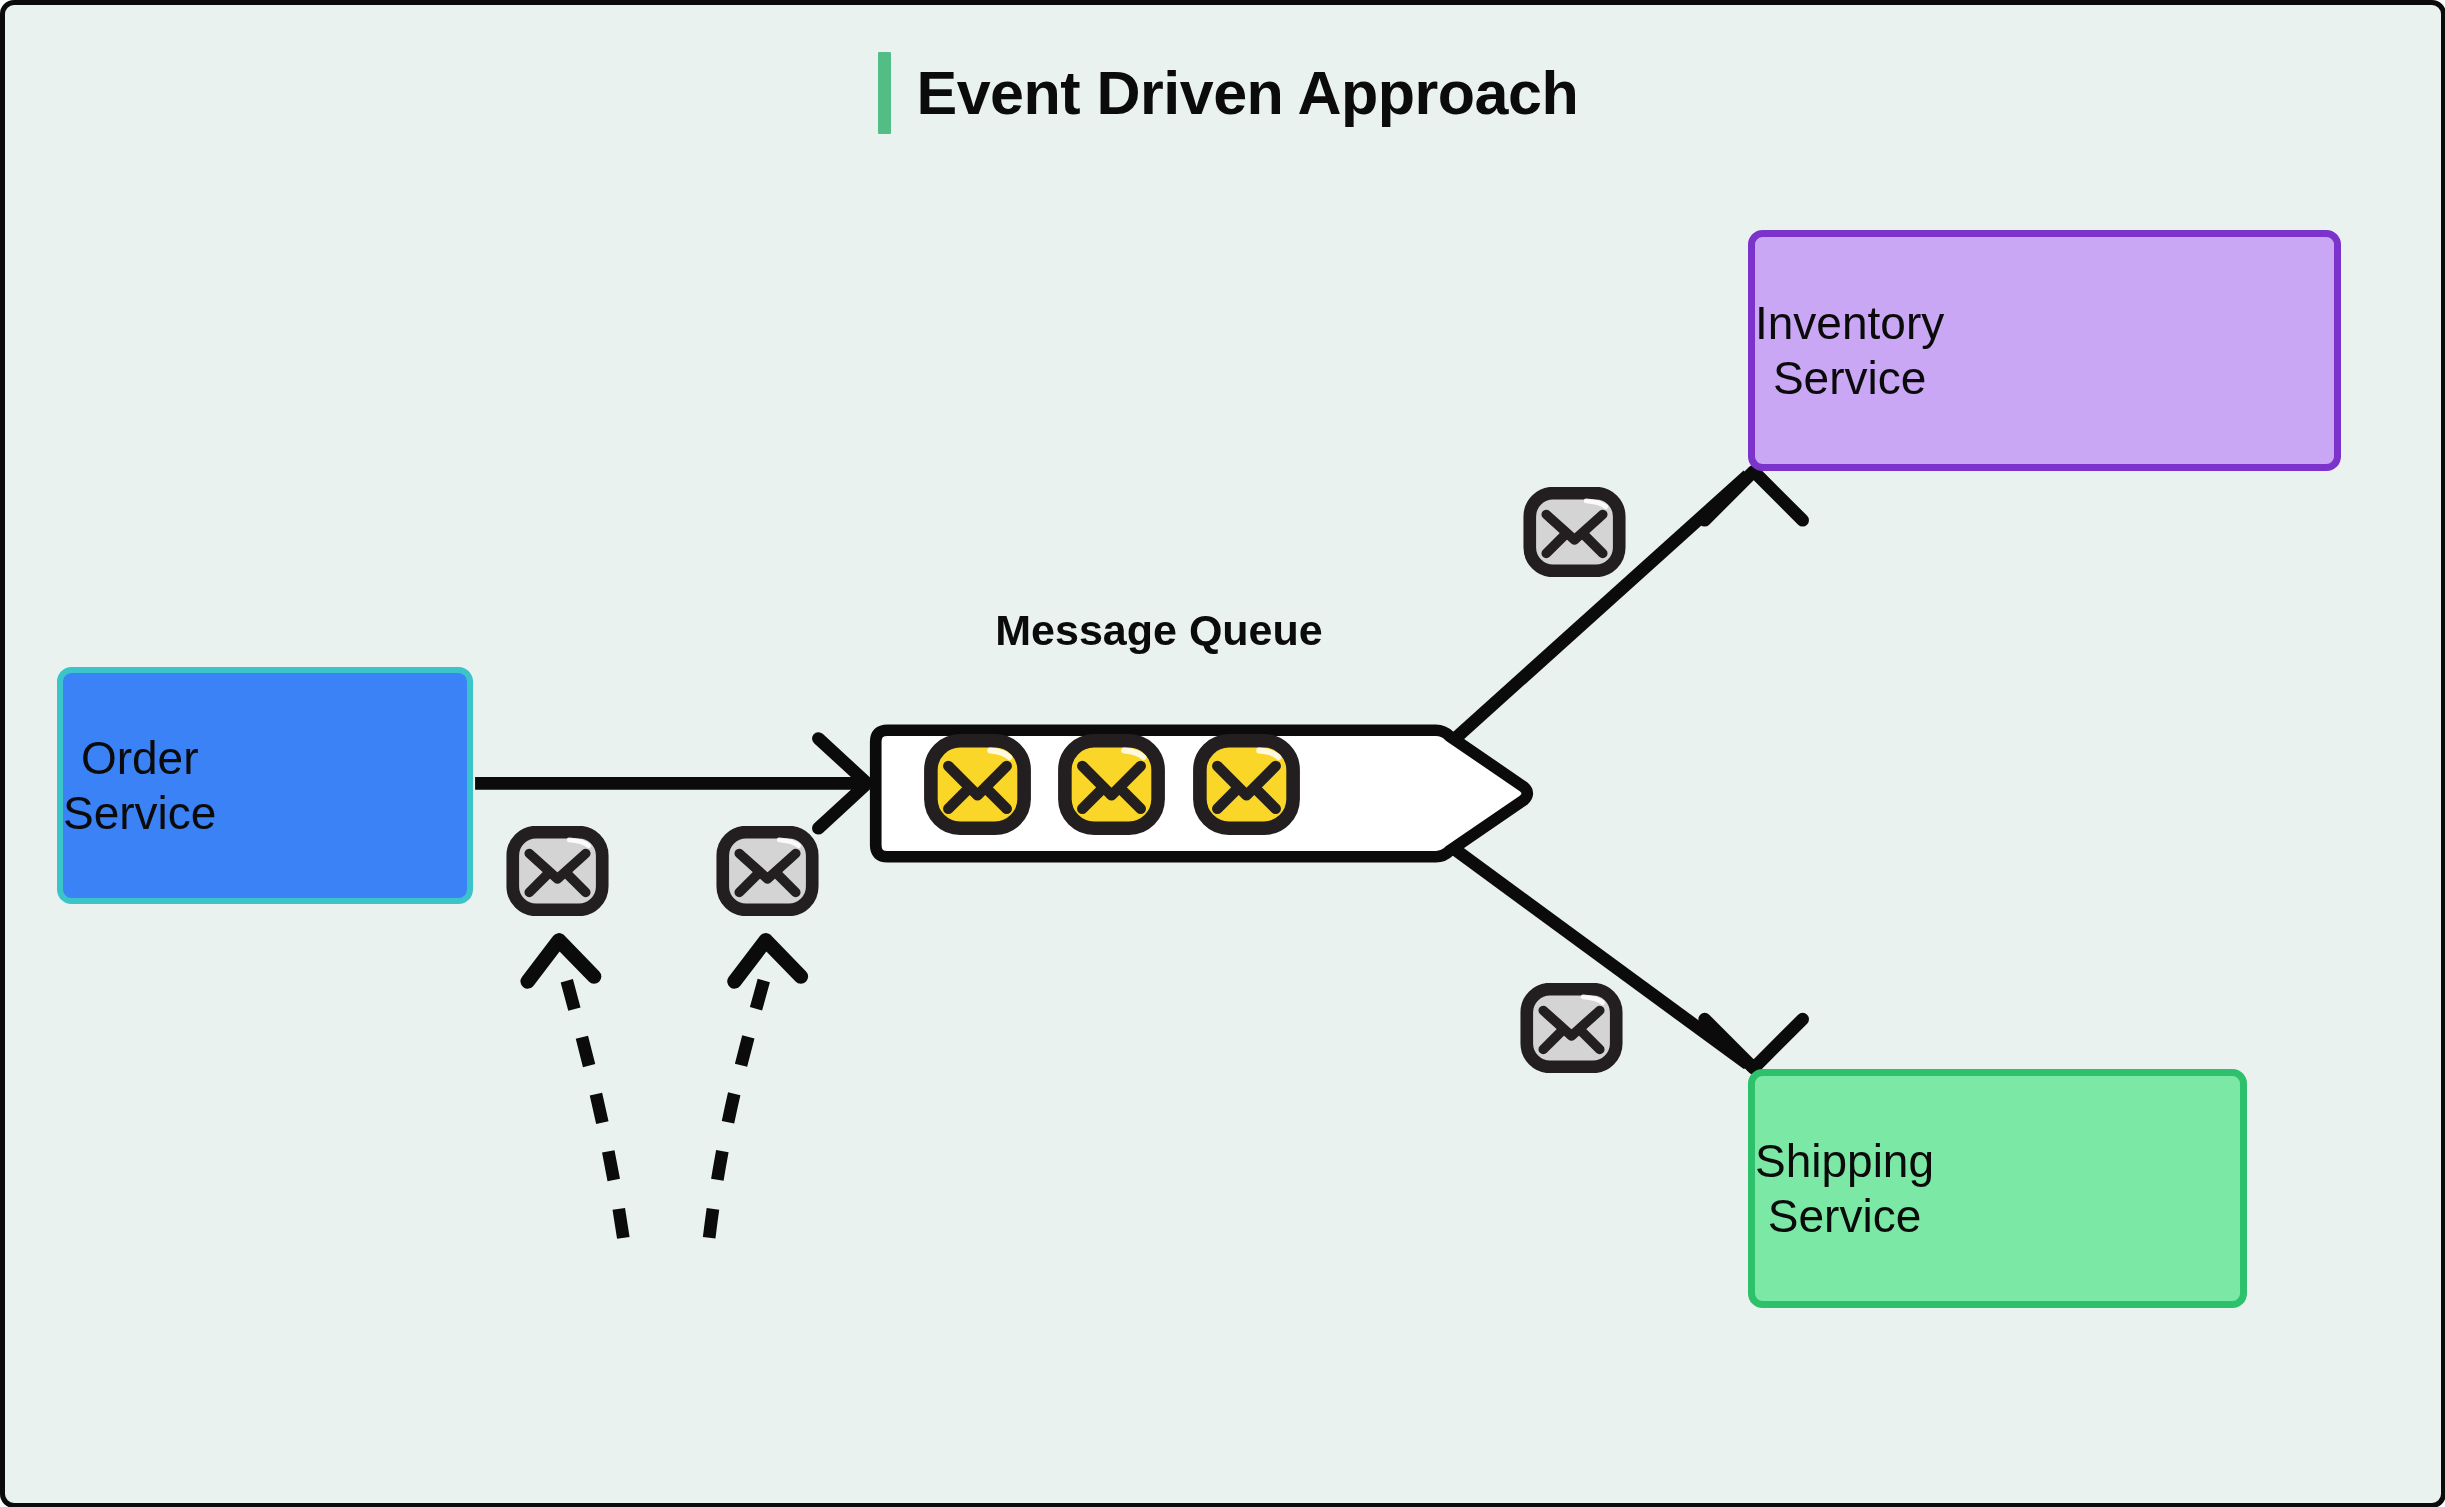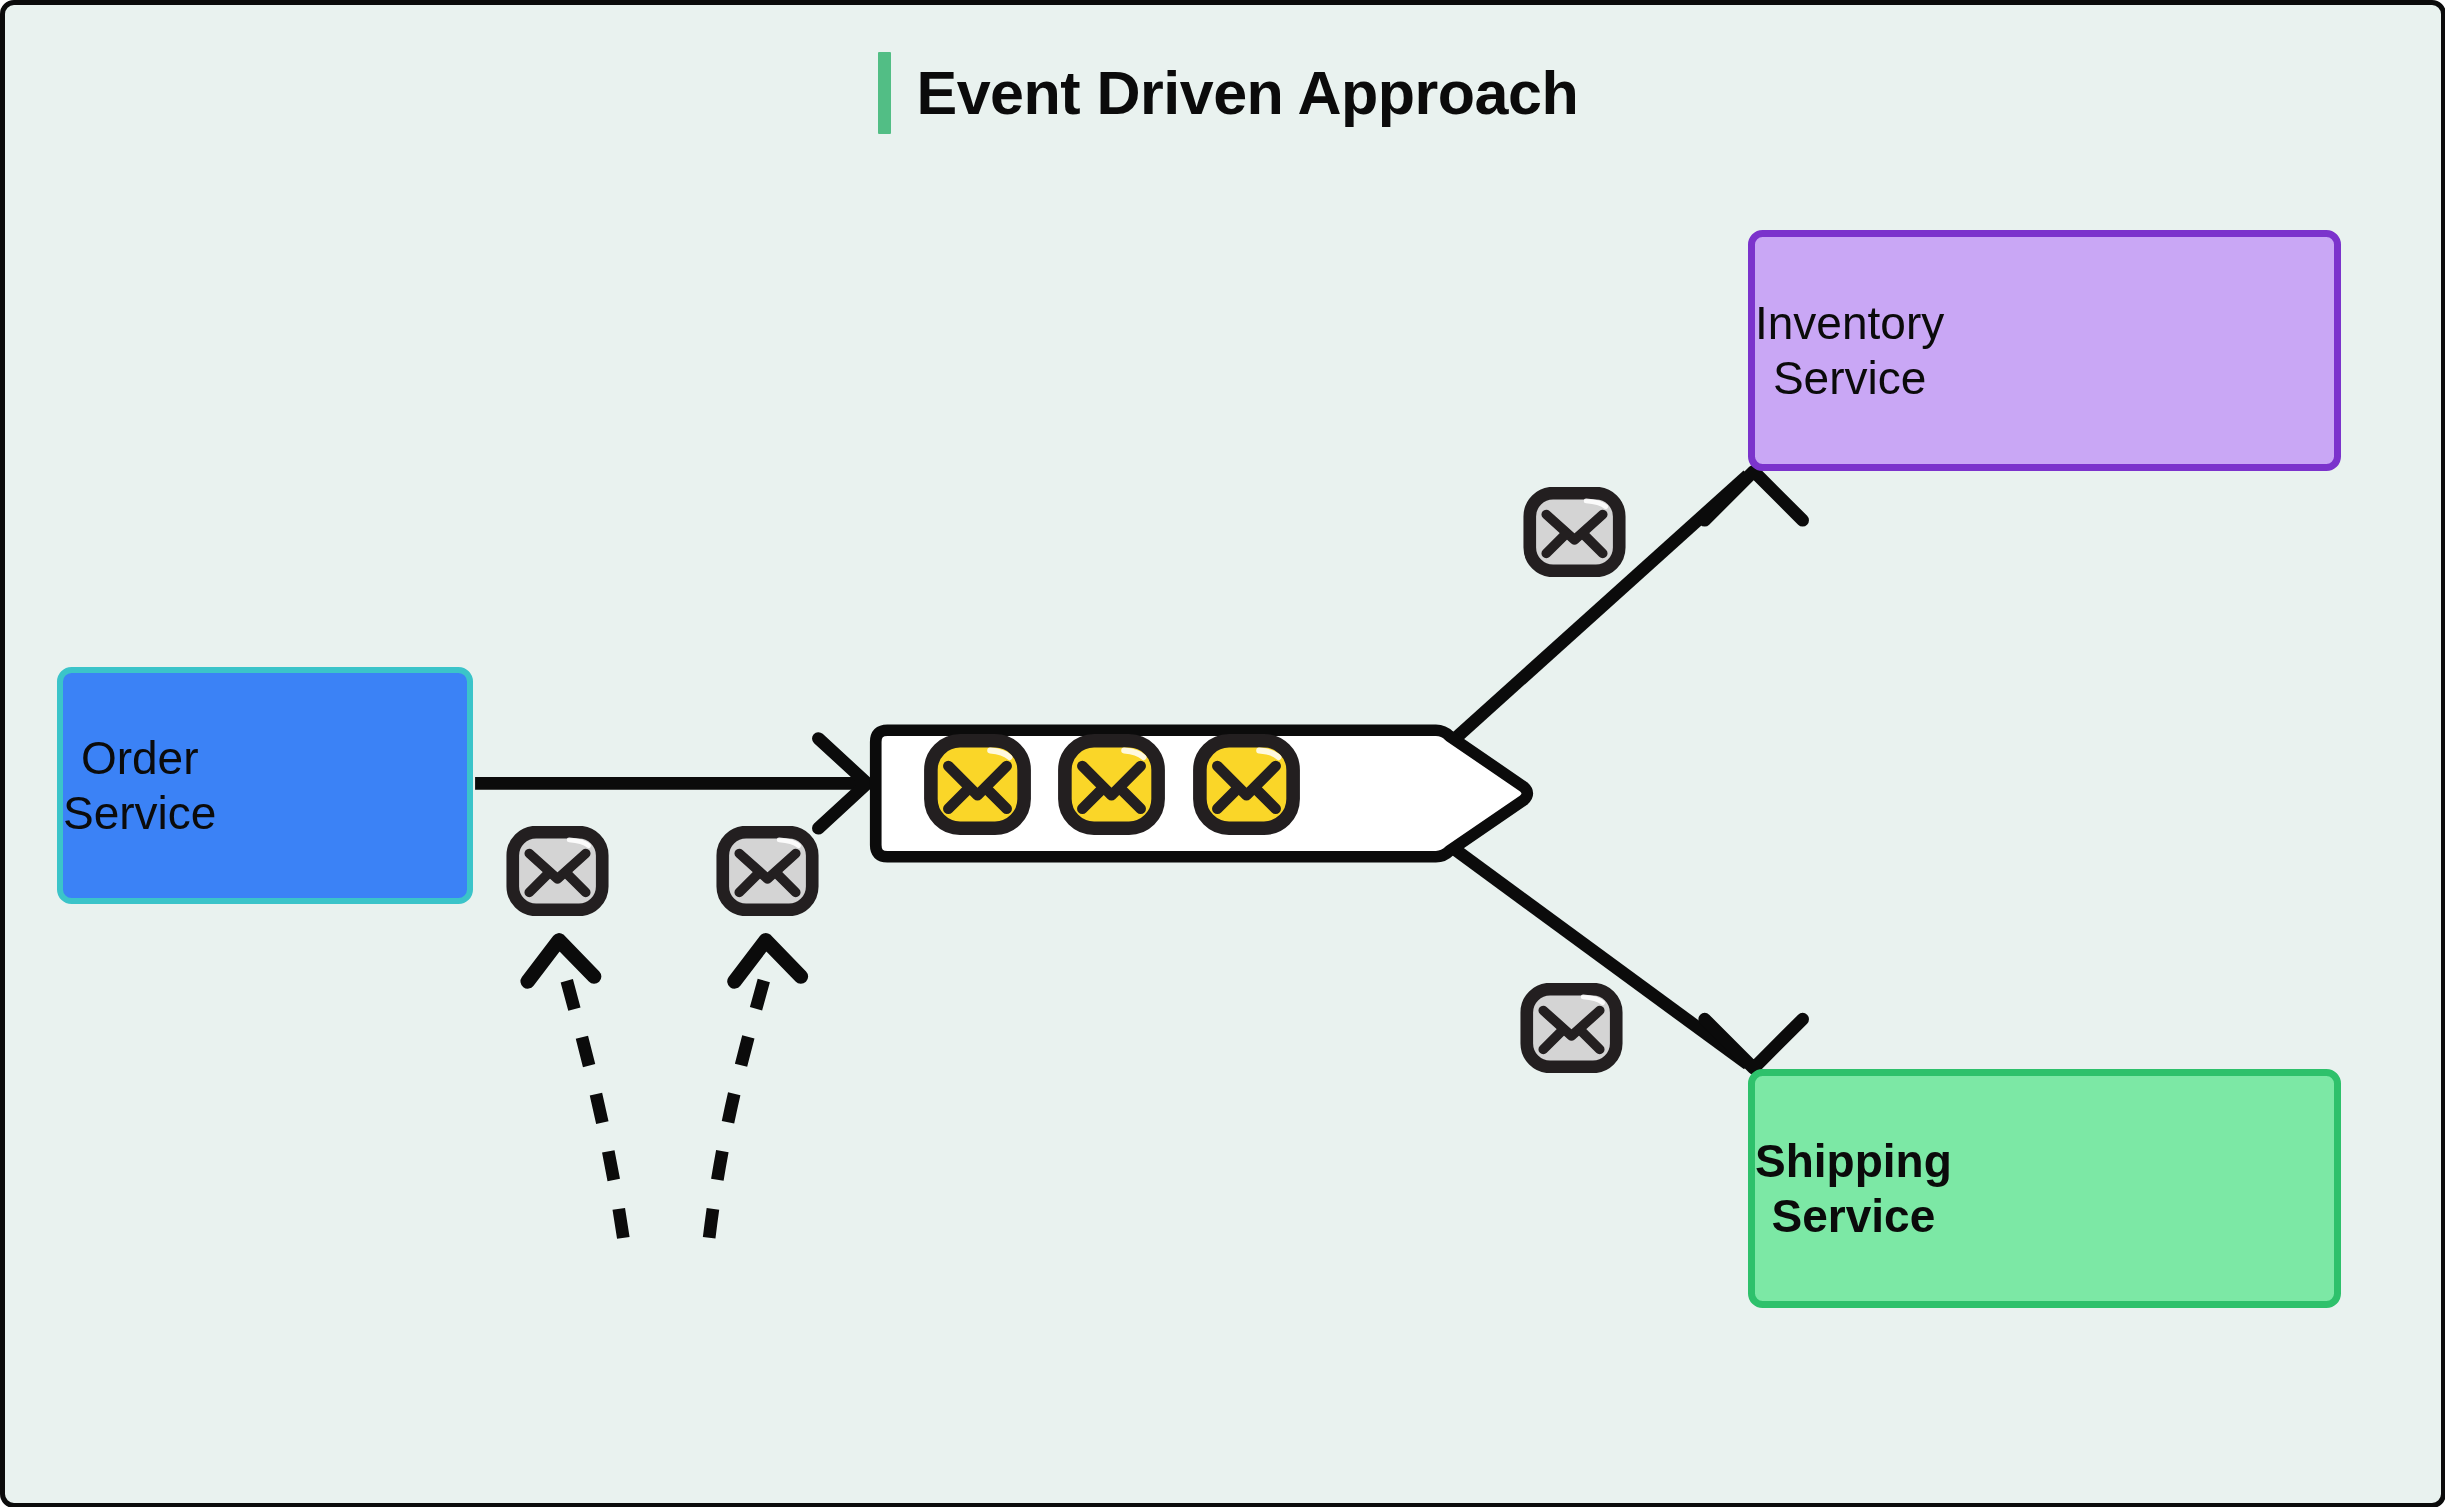--- a/index.html
+++ b/index.html
@@ -83,24 +83,23 @@
     border: 6.8px solid #3BC4C9;
   }
   #box-inventory {
     left: 1743px; top: 225px;
     width: 593px; height: 241px;
     background: #C9A7F5;
     border: 7.8px solid #7B33CC;
   }
   #box-shipping {
     left: 1743px; top: 1064px;
-    width: 593px; height: 239px;
+    width: 499px; height: 239px;
     background: #7CE8A5;
     border: 7.8px solid #2EC16B;
-    font-weight: bold;
   }
 
   
   #queue-label {
     position: absolute;
     left: 925px; top: 601px;
     width: 458px;
     text-align: center;
     font-size: 43px;
     font-weight: bold;
@@ -194,20 +193,21 @@
     </div>
   </div>
 
   <div class="svc-box" id="box-shipping">
     <div>
       <span>Shipping</span><br>
       <span>Service</span>
     </div>
   </div>
 
+  <div id="queue-label">Message Queue</div>
 
   <svg id="queue" viewBox="0 0 684 182">
     <path d="M 18 26
              L 582 26
              Q 590 26 596 32
              L 672 84
              Q 680 91 672 98
              L 596 150
              Q 590 156 582 156
              L 18 156

